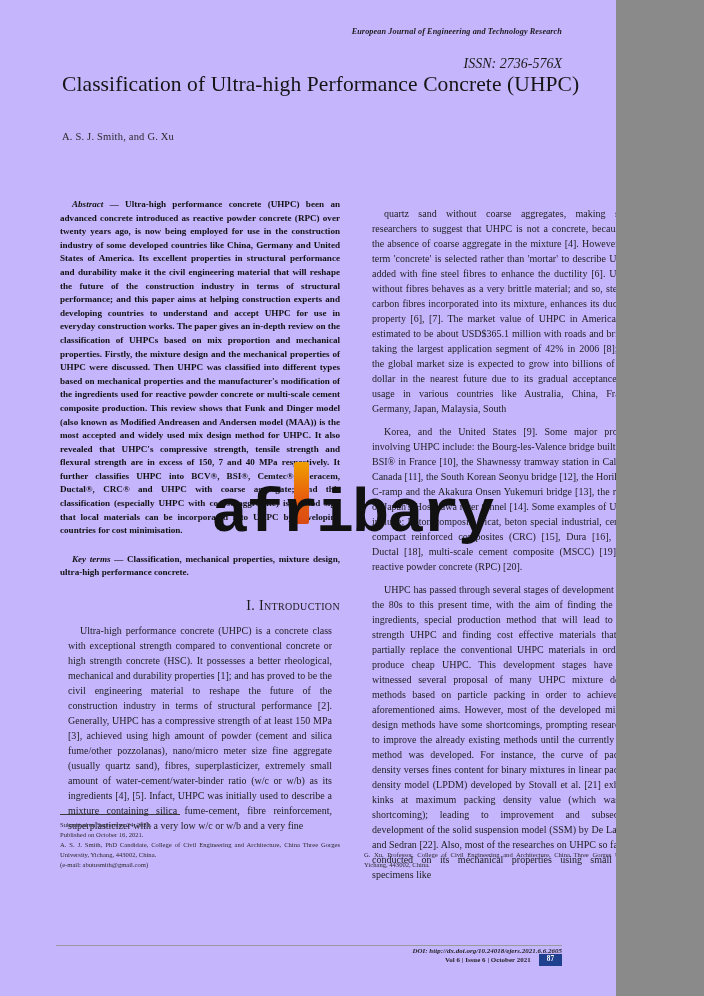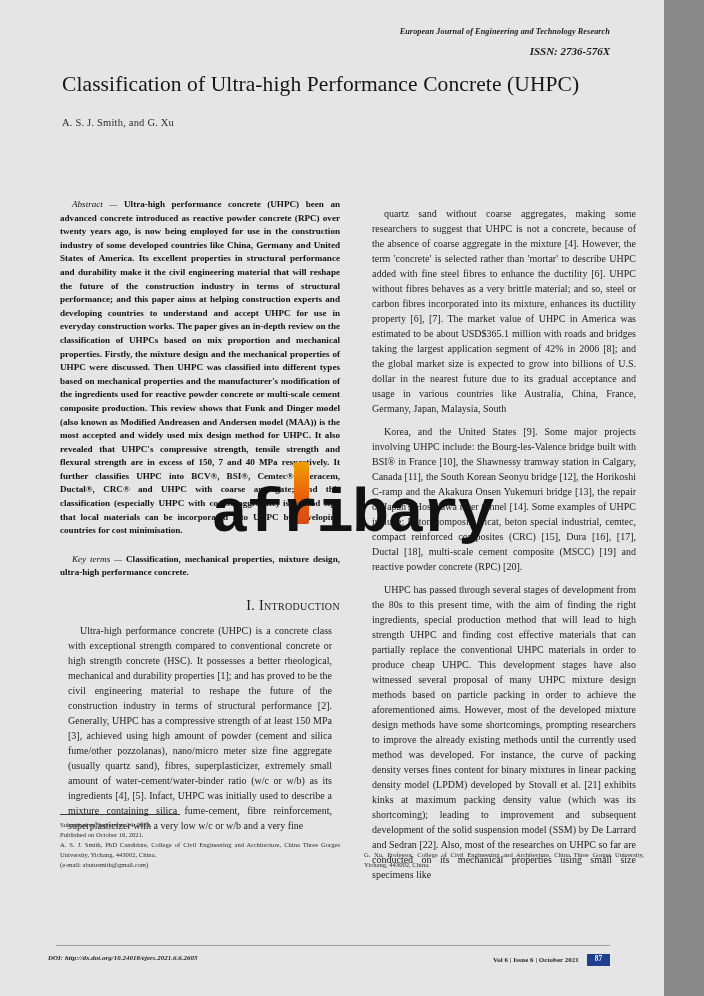--- a/index.html
+++ b/index.html
@@ -2,23 +2,23 @@
 <html><head>
 <meta charset="utf-8">
 <style>
   html, body {
     margin: 0;
     padding: 0;
     background: #8a8a8a;
   }
   .page {
     position: relative;
-    width: 664px;
+    width: 616px;
     height: 996px;
-    background: #e5e5e5;
+    background: #c4b5fd;
     overflow: hidden;
     font-family: "Liberation Serif", "DejaVu Serif", serif;
     color: #1b1b1b;
     box-sizing: border-box;
   }
 
   
   .journal-header {
     position: absolute;
     top: 26px;
@@ -28,43 +28,43 @@
   }
   .journal-name {
     font-style: italic;
     font-weight: bold;
     font-size: 8.2px;
     letter-spacing: 0.1px;
     color: #1b1b1b;
   }
   .journal-issn {
     font-style: italic;
-    font-weight: bold;
-    font-size: 11px;
-    color: #1b1b1b;
-    margin-top: 7px;
+    font-weight: normal;
+    font-size: 14px;
+    color: #1b1b1b;
+    margin-top: 18px;
   }
 
   
   .title-block {
     position: absolute;
     top: 70px;
     left: 62px;
     width: 580px;
     text-align: left;
   }
   .paper-title {
     font-size: 21.5px;
     line-height: 1.32;
     font-weight: normal;
     letter-spacing: 0.1px;
     color: #151515;
   }
   .authors {
-    margin-top: 19px;
+    margin-top: 33px;
     font-size: 10.5px;
     letter-spacing: 0.2px;
     color: #2a2a2a;
   }
 
   
   .columns {
     position: absolute;
     top: 198px;
     left: 60px;
@@ -99,21 +99,21 @@
     margin: 15px 0 0 0;
     font-size: 9.1px;
     line-height: 1.495;
     text-align: justify;
     font-weight: bold;
     text-indent: 12px;
     color: #121212;
   }
   .lead {
     font-style: italic;
-    font-weight: normal;
+    font-weight: bold;
   }
   .section-head {
     margin: 18px 0 9px 0;
     text-align: right;
     font-size: 14px;
     font-variant: small-caps;
     letter-spacing: 0.35px;
     color: #1b1b1b;
   }
   p.body + p.body { margin-top: 0; }
@@ -143,22 +143,23 @@
   }
   .footnote div.fn-line { white-space: normal; }
 
   
   .footer {
     position: absolute;
     left: 48px;
     right: 54px;
     bottom: 30px;
     display: flex;
-    align-items: flex-start;
+    align-items: flex-end;
     justify-content: space-between;
+    flex-direction: column;
   }
   .footer-rule {
     position: absolute;
     left: 56px;
     right: 54px;
     bottom: 50px;
     height: 1px;
     background: #9a9a9a;
   }
   .doi {

